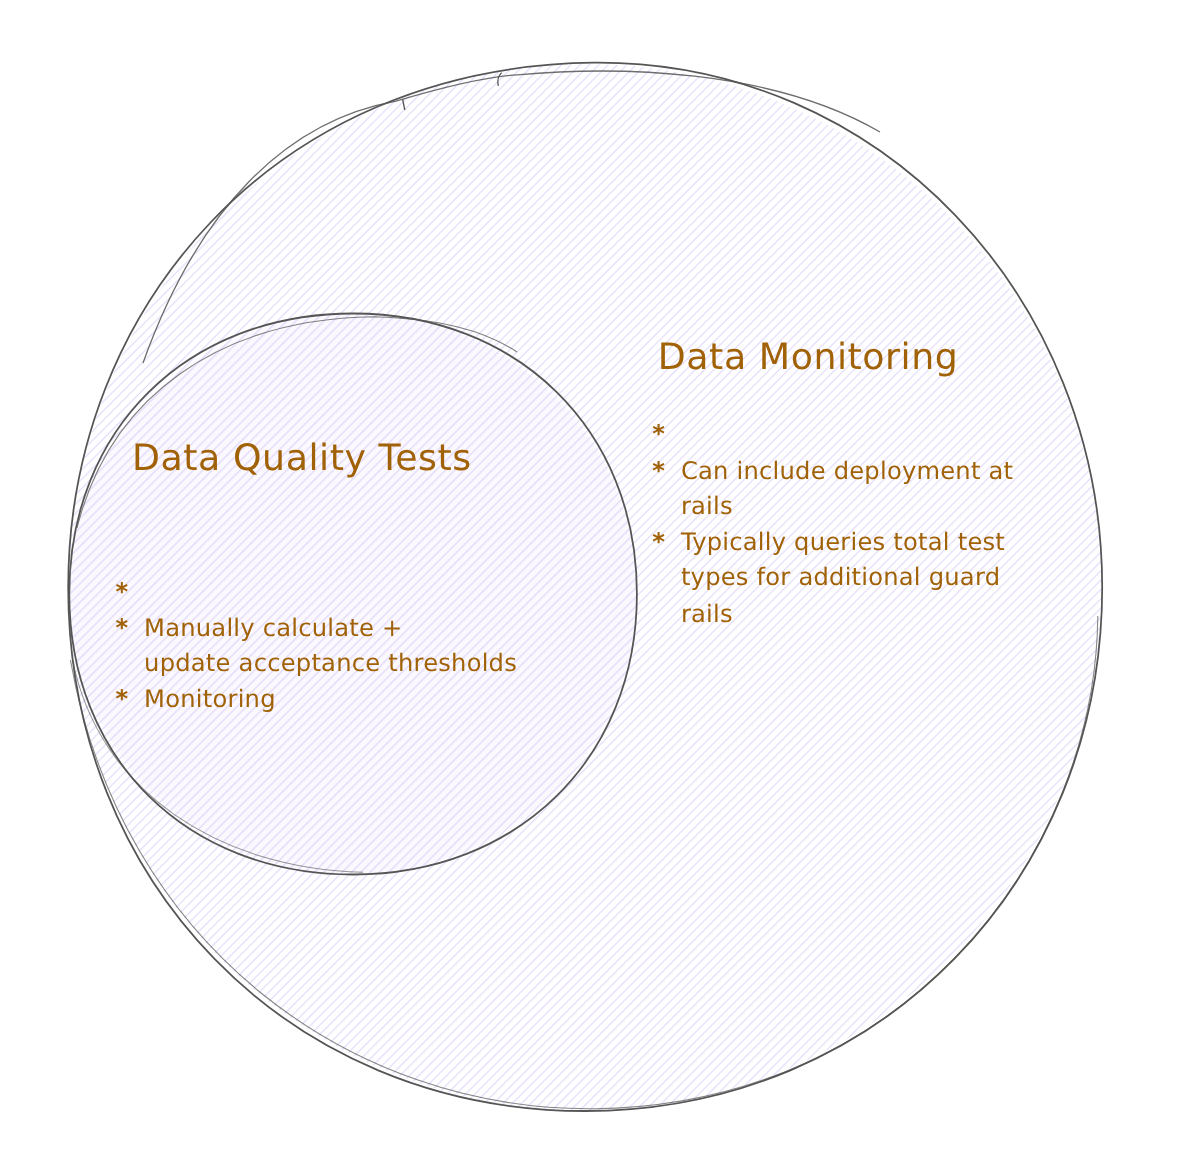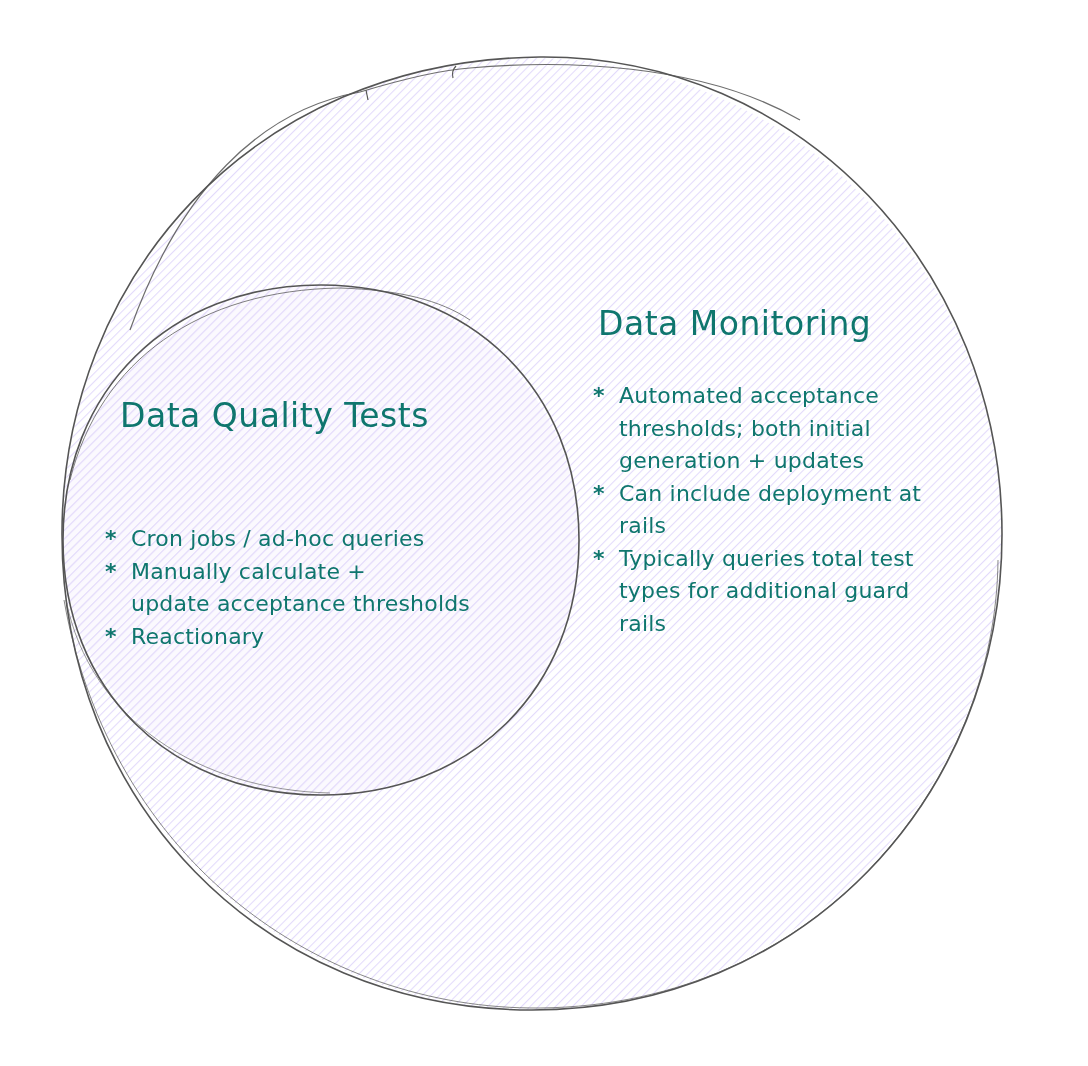--- a/index.html
+++ b/index.html
@@ -1,19 +1,19 @@
 <!DOCTYPE html>
 <html><head>
   <meta charset="utf-8">
   <style>
     html, body { margin: 0; padding: 0; background: #ffffff; }
     body { width: 1088px; height: 1066px; position: relative; overflow: hidden;
            font-family: "DejaVu Sans", sans-serif; color: #1e1e1e; }
     svg.canvas { position: absolute; left: 0; top: 0; }
-    .label { position: absolute; white-space: nowrap; color: #0f766e; }
+    .label { position: absolute; white-space: nowrap; color: #a16207; }
     .title { font-size: 33px; letter-spacing: 0.5px; font-family: "DejaVu Sans", sans-serif; }
     .bullets { font-size: 22px; line-height: 32.5px; font-family: "DejaVu Sans", sans-serif; letter-spacing: 0.2px; }
     .bullets .item { display: flex; }
     .bullets .star { width: 26px; flex: 0 0 26px; font-weight: bold; }
     .bullets .txt { white-space: pre; }
   </style>
 </head>
 <body>
 
 <svg class="canvas" width="1088" height="1066" viewBox="0 0 1088 1066">
@@ -38,45 +38,41 @@
     <path d="M 579 540 C 579 690, 470 795, 321 795 C 170 795, 63 690, 63 540 C 63 390, 170 285, 321 285 C 470 285, 579 390, 579 540" fill="none" stroke="#555555" stroke-width="1.6"></path>
     <path d="M 70 480 C 100 360, 200 290, 340 288 C 400 290, 440 300, 470 320" fill="none" stroke="#555555" stroke-width="1" opacity="0.75"></path>
     <path d="M 66 600 C 90 720, 200 790, 330 793" fill="none" stroke="#555555" stroke-width="1" opacity="0.6"></path>
   </g>
 </svg>
 
 <div class="label title" style="left:598px; top:304px;">Data Monitoring</div>
 <div class="label bullets" style="left:593px; top:380px;">
   <div class="item">
     <span class="star">*</span>
-    <span class="txt">Automated acceptance
-thresholds; both initial
-generation + updates</span>
   </div>
   <div class="item">
     <span class="star">*</span>
     <span class="txt">Can include deployment at
 rails</span>
   </div>
   <div class="item">
     <span class="star">*</span>
     <span class="txt">Typically queries total test
 types for additional guard
 rails</span>
   </div>
 </div>
 
 <div class="label title" style="left:120px; top:396px;">Data Quality Tests</div>
 <div class="label bullets" style="left:105px; top:523px;">
   <div class="item">
     <span class="star">*</span>
-    <span class="txt">Cron jobs / ad-hoc queries</span>
   </div>
   <div class="item">
     <span class="star">*</span>
     <span class="txt">Manually calculate +
 update acceptance thresholds</span>
   </div>
   <div class="item">
     <span class="star">*</span>
-    <span class="txt">Reactionary</span>
+    <span class="txt">Monitoring</span>
   </div>
 </div>
 
 </body></html>

